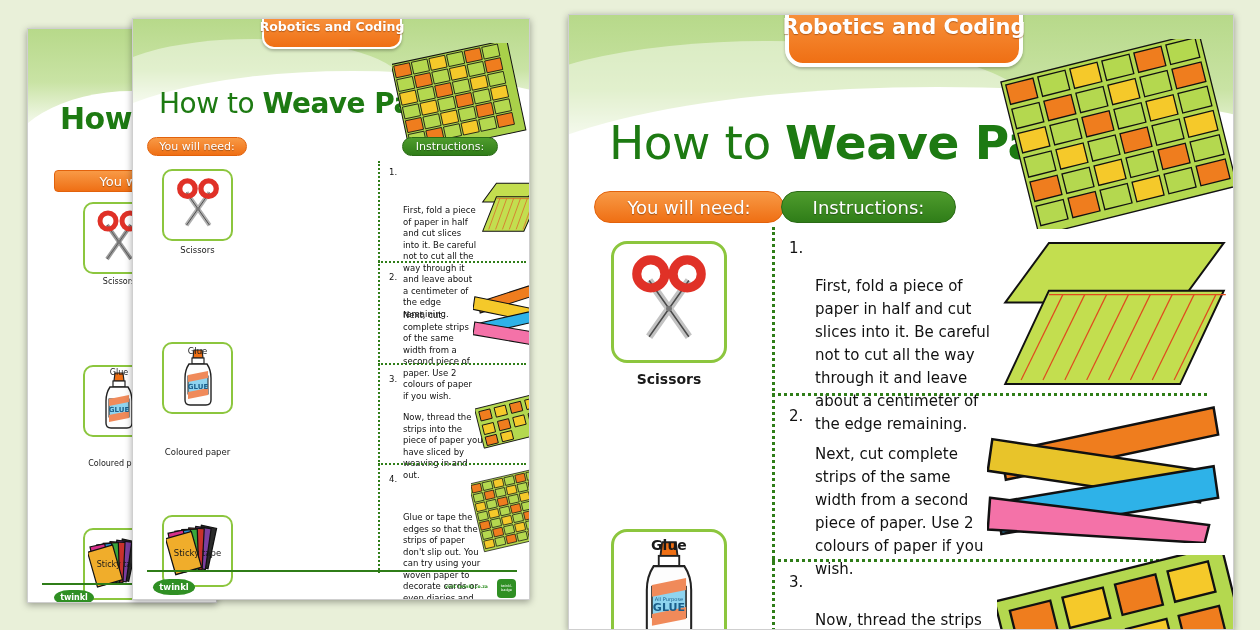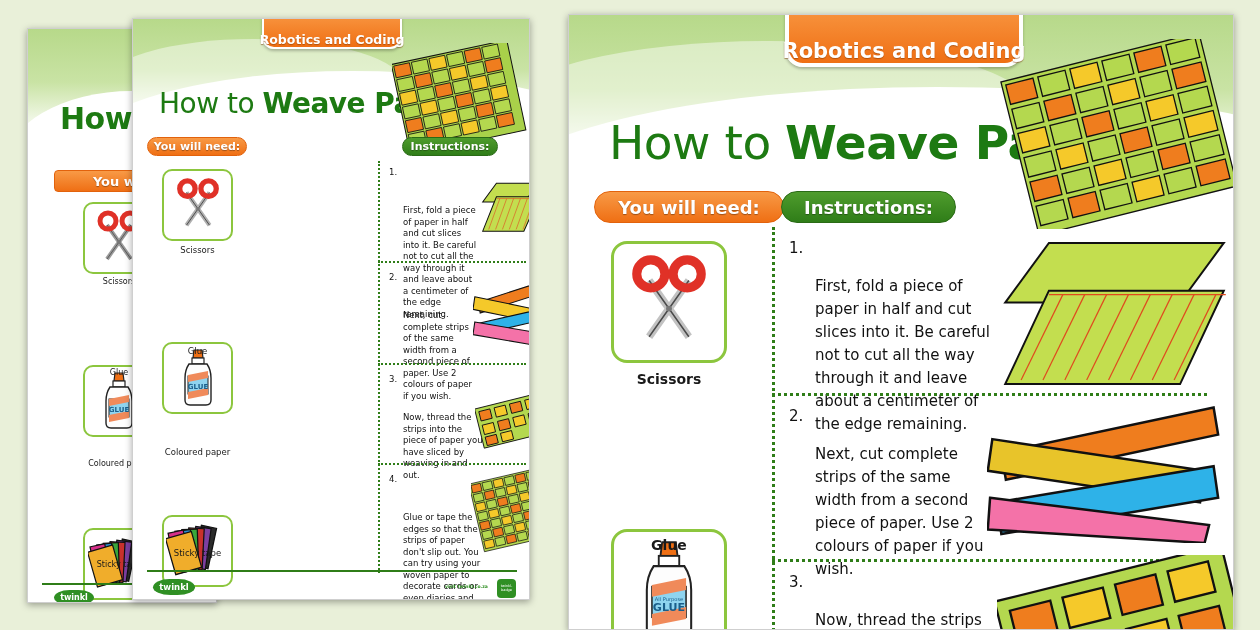--- a/index.html
+++ b/index.html
@@ -38,27 +38,27 @@
   .badge-topic {
     position: absolute;
     background: linear-gradient(to bottom, #f7903a 0%, #ef6f14 100%);
     color: #fff;
     border: 2px solid #ffffff;
     border-radius: 0 0 12px 12px;
     font-weight: bold;
     text-align: center;
     white-space: nowrap;
     box-shadow: 0 2px 3px rgba(0,0,0,.25);
-    display: flex; align-items: flex-end; justify-content: center;
+    display: flex; align-items: flex-start; justify-content: center;
     text-shadow: 0 1px 1px rgba(120,50,0,.5);
   }
   .pill {
     border-radius: 999px;
     color: #fff;
-    font-weight: bold;
+    font-weight: normal;
     display: flex; align-items: center; justify-content: center;
     white-space: nowrap;
     text-shadow: 0 1px 1px rgba(0,0,0,.35);
   }
   .pill-orange {
     background: linear-gradient(to bottom, #f89a46 0%, #ef6f14 100%);
     border: 1px solid #e2620c;
   }
   .pill-green {
     background: linear-gradient(to bottom, #4f9c2d 0%, #2f7d18 100%);

